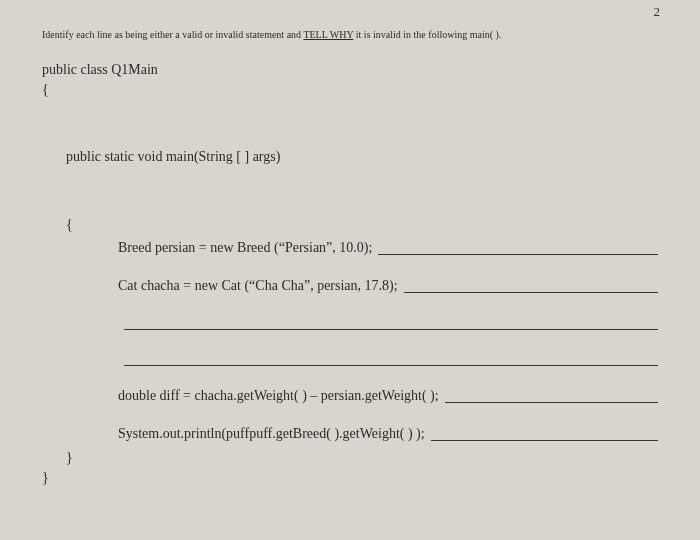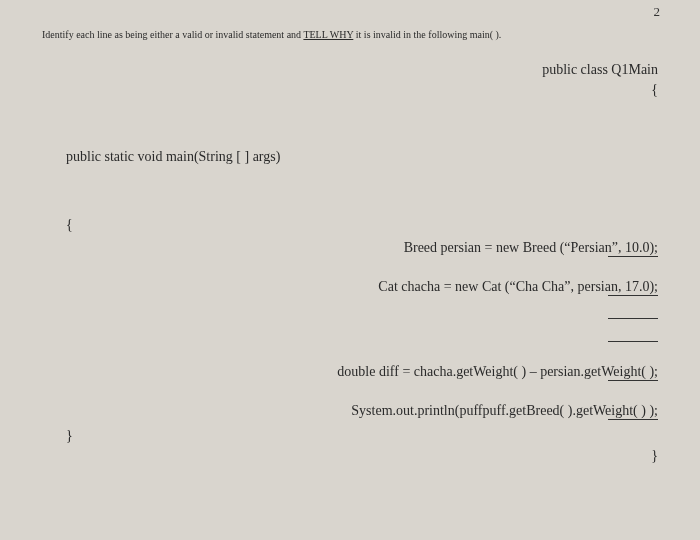--- a/index.html
+++ b/index.html
@@ -29,28 +29,27 @@
       margin-bottom: 18px;
     }
     .tell-why {
       text-decoration: underline;
     }
     .code-line {
       font-size: 14px;
       line-height: 1.4;
       white-space: nowrap;
     }
-    .indent-0 { margin-left: 0px; text-align: right; }
+    .indent-0 { margin-left: 0px; }
     .indent-1 { margin-left: 24px; margin-top: 48px; }
     .stmt-row {
       display: flex;
-      align-items: flex-end;
+      align-items: center;
       margin-top: 22px;
-      margin-left: 44px;
-      flex-direction: column;
+      margin-left: 76px;
     }
     .stmt-text {
       font-size: 14px;
       white-space: nowrap;
     }
     .blank-line {
       flex: 1;
       border-bottom: 1px solid #333;
       margin-left: 6px;
       min-width: 50px;
@@ -74,21 +73,21 @@
 <div class="code-line indent-0">{</div>
 <div class="code-line indent-1">public static void main(String [ ] args)</div>
 <div class="code-line indent-1">{</div>
 
 <div class="stmt-row first-stmt">
   <span class="stmt-text">Breed persian = new Breed (“Persian”, 10.0);</span>
   <span class="blank-line"></span>
 </div>
 
 <div class="stmt-row">
-  <span class="stmt-text">Cat chacha = new Cat (“Cha Cha”, persian, 17.0);</span>
+  <span class="stmt-text">Cat chacha = new Cat (“Cha Cha”, persian, 17.8);</span>
   <span class="blank-line"></span>
 </div>
 
 <div class="stmt-row">
   <span class="blank-line"></span>
 </div>
 
 <div class="stmt-row">
   <span class="blank-line"></span>
 </div>

